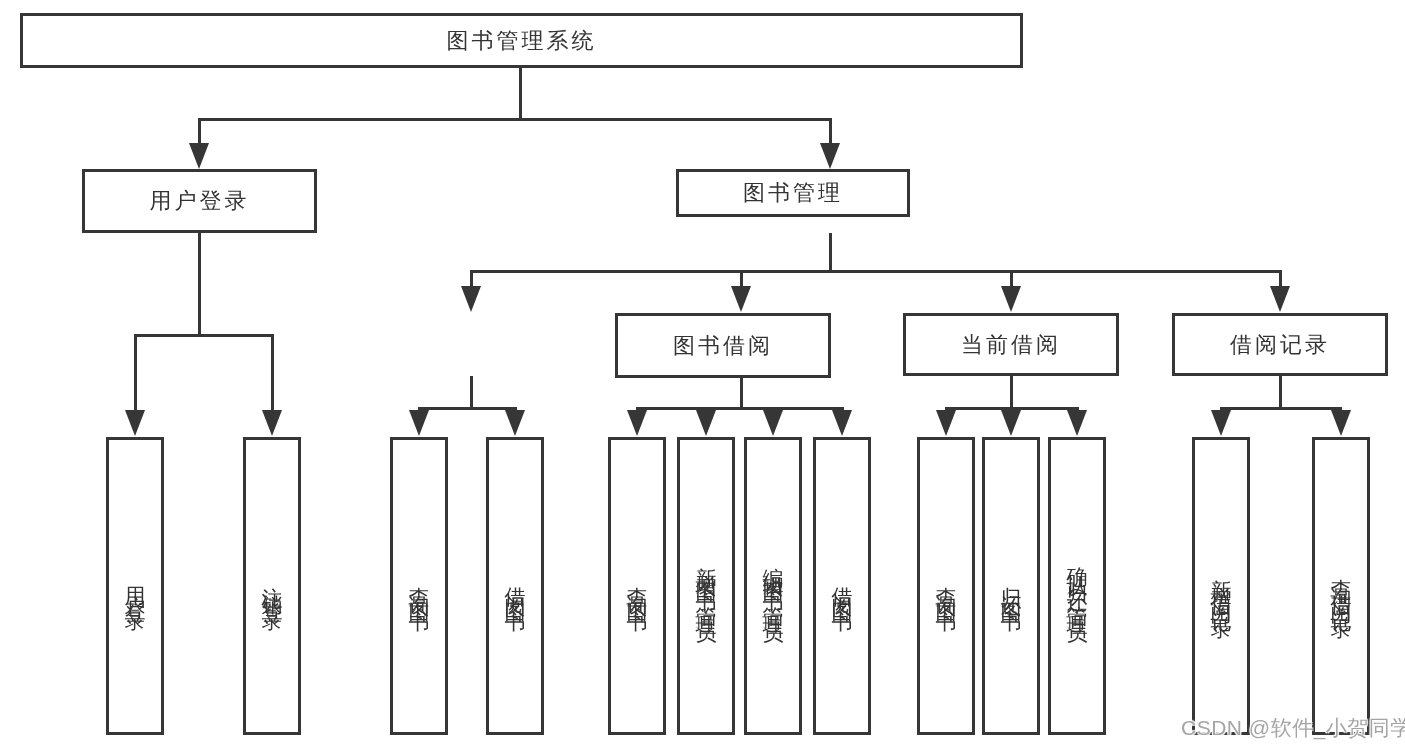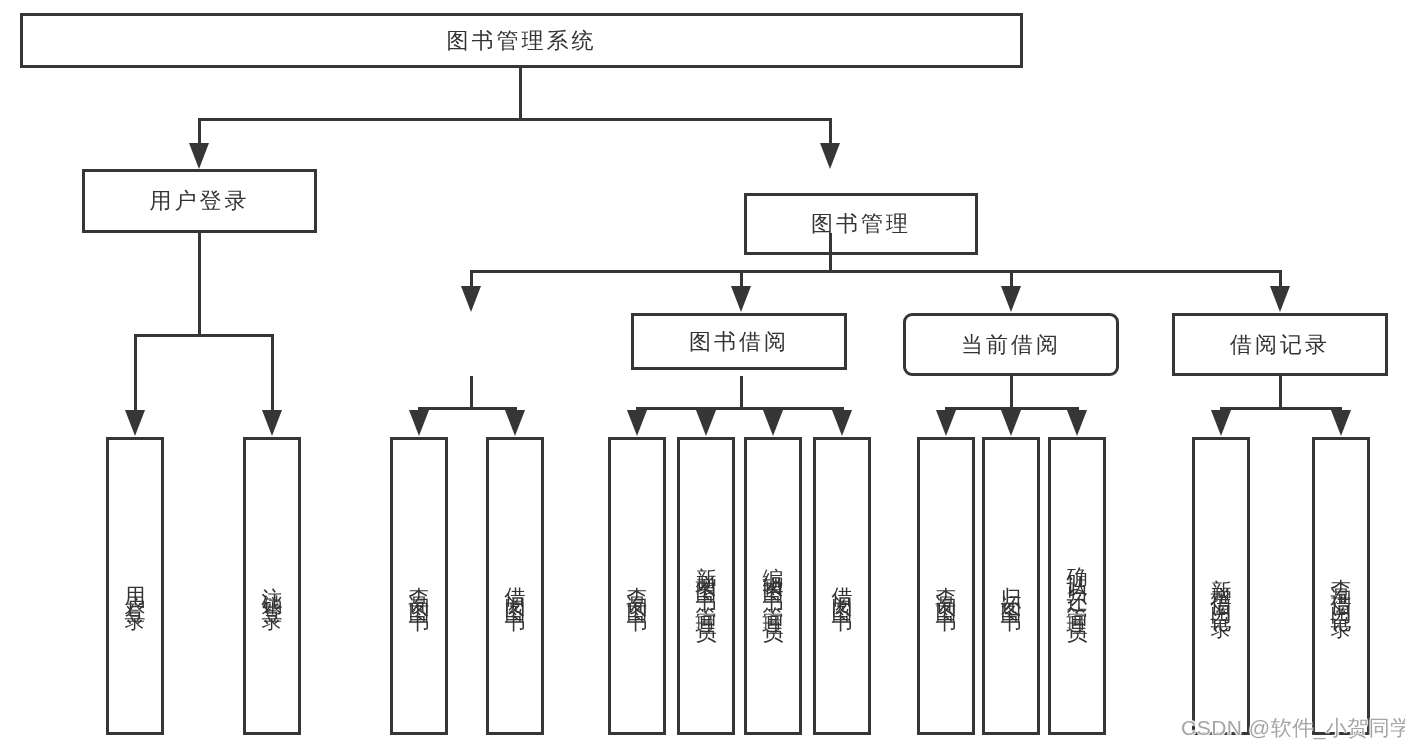--- a/index.html
+++ b/index.html
@@ -86,42 +86,42 @@
   <div class="hbox" style="left:20px; top:13px; width:1003px; height:55px;">图书管理系统</div>
 
   <div class="vline" style="left:519px; top:67px; height:53px;"></div>
   <div class="hline" style="left:198px; top:118px; width:634px;"></div>
   <div class="vline" style="left:198px; top:118px; height:26px;"></div>
   <div class="arrow" style="left:189px; top:143px;"></div>
   <div class="vline" style="left:829px; top:118px; height:26px;"></div>
   <div class="arrow" style="left:820px; top:143px;"></div>
 
   <div class="hbox" style="left:82px; top:169px; width:235px; height:64px;">用户登录</div>
-  <div class="hbox" style="left:744px; top:169px; width:234px; height:62px;margin-top:24px;">图书管理</div>
+  <div class="hbox" style="left:676px; top:169px; width:234px; height:48px;">图书管理</div>
 
   <div class="vline" style="left:198px; top:233px; height:102px;"></div>
   <div class="hline" style="left:134px; top:334px; width:140px;"></div>
   <div class="vline" style="left:134px; top:334px; height:77px;"></div>
   <div class="arrow" style="left:125px; top:410px;"></div>
   <div class="vline" style="left:271px; top:334px; height:77px;"></div>
   <div class="arrow" style="left:262px; top:410px;"></div>
 
   <div class="vline" style="left:829px; top:233px; height:40px;"></div>
   <div class="hline" style="left:470px; top:270px; width:812px;"></div>
   <div class="vline" style="left:470px; top:270px; height:17px;"></div>
   <div class="arrow" style="left:461px; top:286px;"></div>
   <div class="vline" style="left:740px; top:270px; height:17px;"></div>
   <div class="arrow" style="left:731px; top:286px;"></div>
   <div class="vline" style="left:1010px; top:270px; height:17px;"></div>
   <div class="arrow" style="left:1001px; top:286px;"></div>
   <div class="vline" style="left:1279px; top:270px; height:17px;"></div>
   <div class="arrow" style="left:1270px; top:286px;"></div>
 
-  <div class="hbox" style="left:631px; top:313px; width:216px; height:57px;">图书借阅</div>
-  <div class="hbox" style="left:903px; top:313px; width:216px; height:63px;border-radius:9px;">当前借阅</div>
+  <div class="hbox" style="left:615px; top:313px; width:216px; height:65px;">图书借阅</div>
+  <div class="hbox" style="left:903px; top:313px; width:216px; height:63px;">当前借阅</div>
   <div class="hbox" style="left:1172px; top:313px; width:216px; height:63px;">借阅记录</div>
 
   <div class="vline" style="left:470px; top:376px; height:33px;"></div>
   <div class="hline" style="left:418px; top:407px; width:99px;"></div>
   <div class="arrow" style="left:409px; top:410px;"></div>
   <div class="arrow" style="left:505px; top:410px;"></div>
 
   <div class="vline" style="left:740px; top:376px; height:33px;"></div>
   <div class="hline" style="left:636px; top:407px; width:208px;"></div>
   <div class="arrow" style="left:627px; top:410px;"></div>

